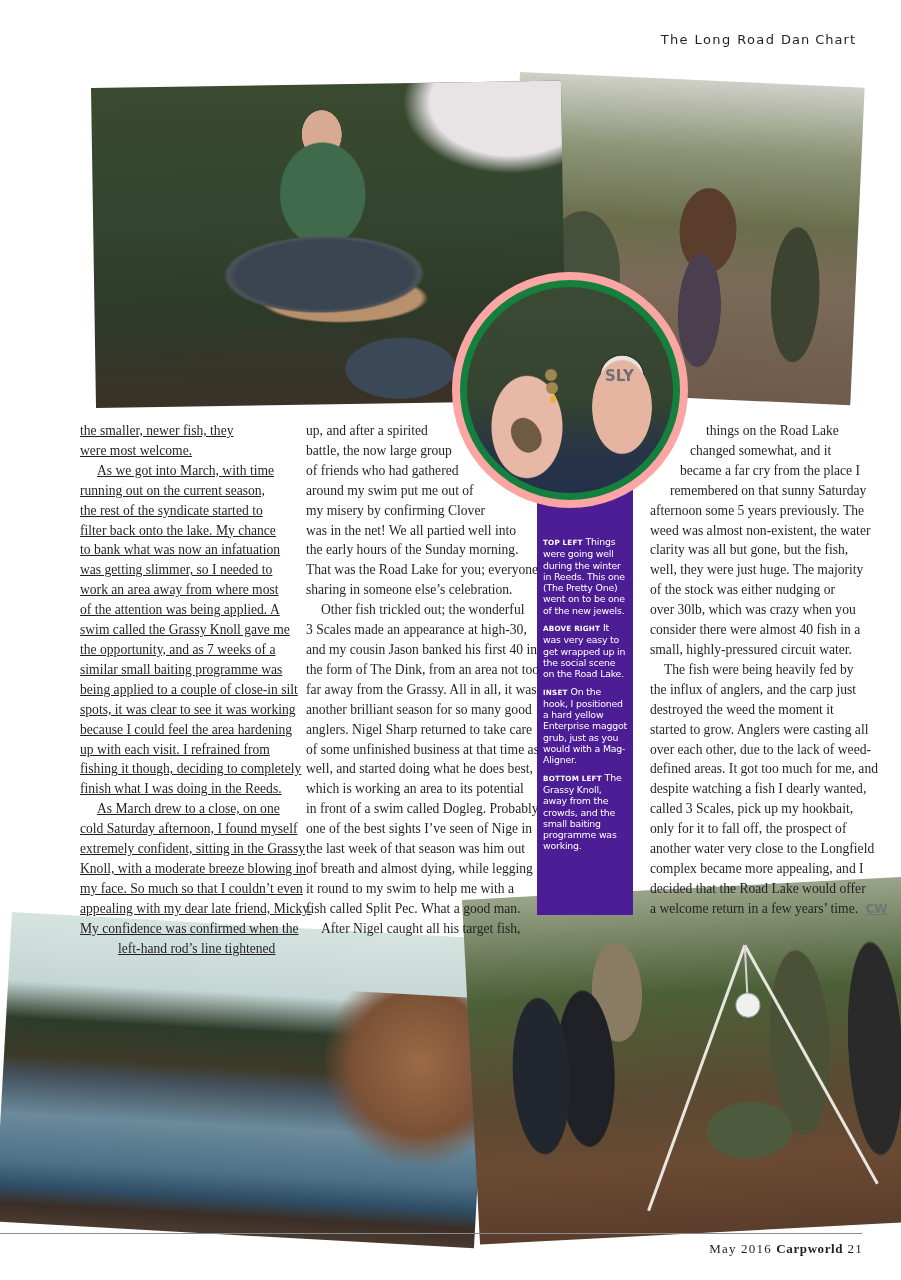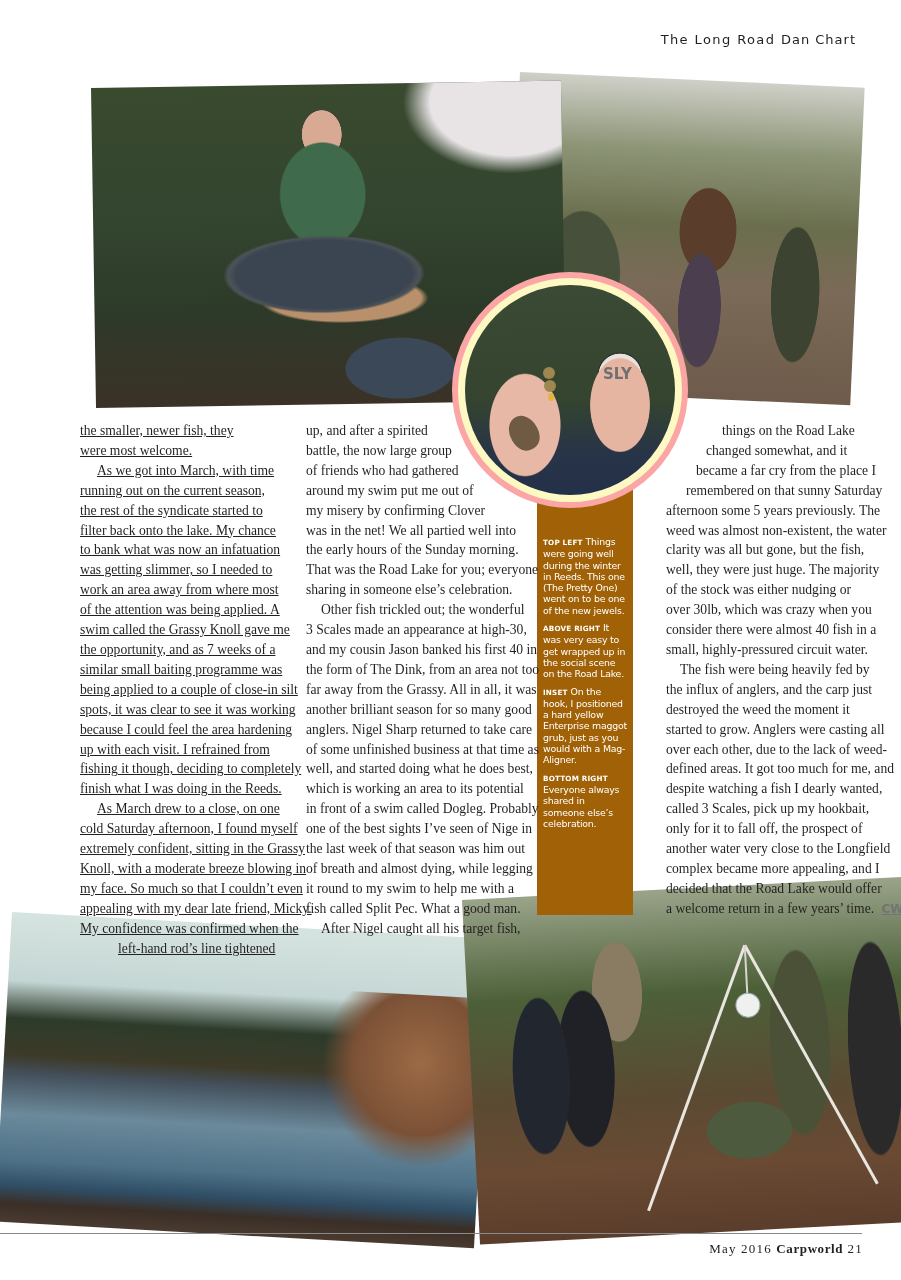--- a/index.html
+++ b/index.html
@@ -57,53 +57,53 @@
       radial-gradient(ellipse 60px 40px at 275px 245px, #4e5a3d 0 70%, transparent 72%),
       radial-gradient(ellipse 42px 130px at 330px 160px, #4a5137 0 70%, transparent 72%),
       radial-gradient(ellipse 38px 150px at 405px 170px, #2b2a2b 0 70%, transparent 72%),
       linear-gradient(180deg, #9aa48a 0%, #4c6038 30%, #5b4a33 60%, #6a4a33 80%, #5a3d2b 100%);
   }
   .tripod { position: absolute; left: 150px; top: 50px; width: 260px; height: 280px; }
 
   
   .inset {
     position: absolute; left: 452px; top: 272px; width: 236px; height: 236px;
-    border-radius: 50%; border: 6px solid #fca5a5; background: #fef9c3; padding: 7px;
+    border-radius: 50%; border: 8px solid #fca5a5; background: #15803d; padding: 7px;
   }
   .inset-photo {
     width: 100%; height: 100%; border-radius: 50%; overflow: hidden; position: relative;
     background:
       radial-gradient(ellipse 50px 72px at 60px 140px, #e7b8a6 0 70%, transparent 72%),
       radial-gradient(ellipse 42px 66px at 155px 120px, #e5b5a2 0 70%, transparent 72%),
       radial-gradient(ellipse 35px 35px at 155px 90px, #e8e1dc 0 60%, #2e2f33 62%, transparent 66%),
       linear-gradient(180deg, #3a4a35 0%, #34442f 55%, #283447 80%, #23304a 100%);
   }
   .inset-spool-label {
     position: absolute; left: 138px; top: 80px;
     font-family: "DejaVu Sans", sans-serif; font-weight: bold; font-size: 15px; color: #6f7073;
   }
   .inset-lead { position: absolute; left: 45px; top: 130px; width: 28px; height: 36px; border-radius: 50% 50% 45% 45%; background: #6f5a44; transform: rotate(-30deg); }
   .inset-bead { position: absolute; width: 12px; height: 12px; border-radius: 50%; background: #a0864f; }
 
   
   .caption-box {
     position: absolute; left: 537px; top: 470px; width: 96px; height: 445px;
-    background: #a16207; color: #ffffff;
+    background: #4c1d95; color: #ffffff;
     padding: 66px 6px 0 6px;
     font-family: "DejaVu Sans", "Liberation Sans", sans-serif;
     font-size: 9.4px; line-height: 11.3px; letter-spacing: -0.2px;
   }
   .caption { margin-bottom: 6px; }
   .caption .cap-label { font-weight: bold; font-size: 7.2px; letter-spacing: 0.2px; text-transform: uppercase; }
 
   
   .col { position: absolute; font-size: 13.6px; line-height: 19.9px; color: #231f20; }
   .col-1 { left: 80px; top: 421px; width: 215px; text-decoration: underline; }
   .col-2 { left: 306px; top: 421px; width: 222px; }
-  .col-3 { left: 650px; top: 421px; width: 215px; margin-left: 16px; }
+  .col-3 { left: 650px; top: 421px; width: 215px; }
   .line { display: block; white-space: nowrap; }
   .cw-mark { font-family: "DejaVu Sans", sans-serif; font-weight: bold; color: #737373; font-size: 12px; margin-left: 4px; text-decoration: underline; }
 
   
   .footer-rule { position: absolute; left: 0; top: 1233px; width: 862px; height: 1px; background: #8a8a8a; }
   .folio {
     position: absolute; right: 38px; top: 1241px;
     font-family: Liberation Serif, serif; font-size: 13px; letter-spacing: 1.2px; color: #231f20;
   }
   .folio .bold { font-weight: bold; letter-spacing: 0.6px; }
@@ -136,22 +136,22 @@
   </div>
   <div class="caption">
     <span class="cap-label">ABOVE RIGHT</span>
     <span>It was very easy to get wrapped up in the social scene on the Road Lake.</span>
   </div>
   <div class="caption">
     <span class="cap-label">INSET</span>
     <span>On the hook, I positioned a hard yellow Enterprise maggot grub, just as you would with a Mag-Aligner.</span>
   </div>
   <div class="caption">
-    <span class="cap-label">BOTTOM RIGHT</span><br>
-    <span>Everyone always shared in someone else’s celebration.</span>
+    <span class="cap-label">BOTTOM LEFT</span>
+    <span>The Grassy Knoll, away from the crowds, and the small baiting programme was working.</span>
   </div>
 </div>
 
 <div class="inset">
   <div class="inset-photo" aria-label="Hands holding a rig with lead and hookbait, and a spool of line">
     <div class="inset-lead"></div>
     <div class="inset-bead" style="left:78px;top:82px"></div>
     <div class="inset-bead" style="left:79px;top:95px"></div>
     <div class="inset-bead" style="left:83px;top:108px;width:6px;height:8px;background:#e3b53a"></div>
     <span class="inset-spool-label">SLY</span>

